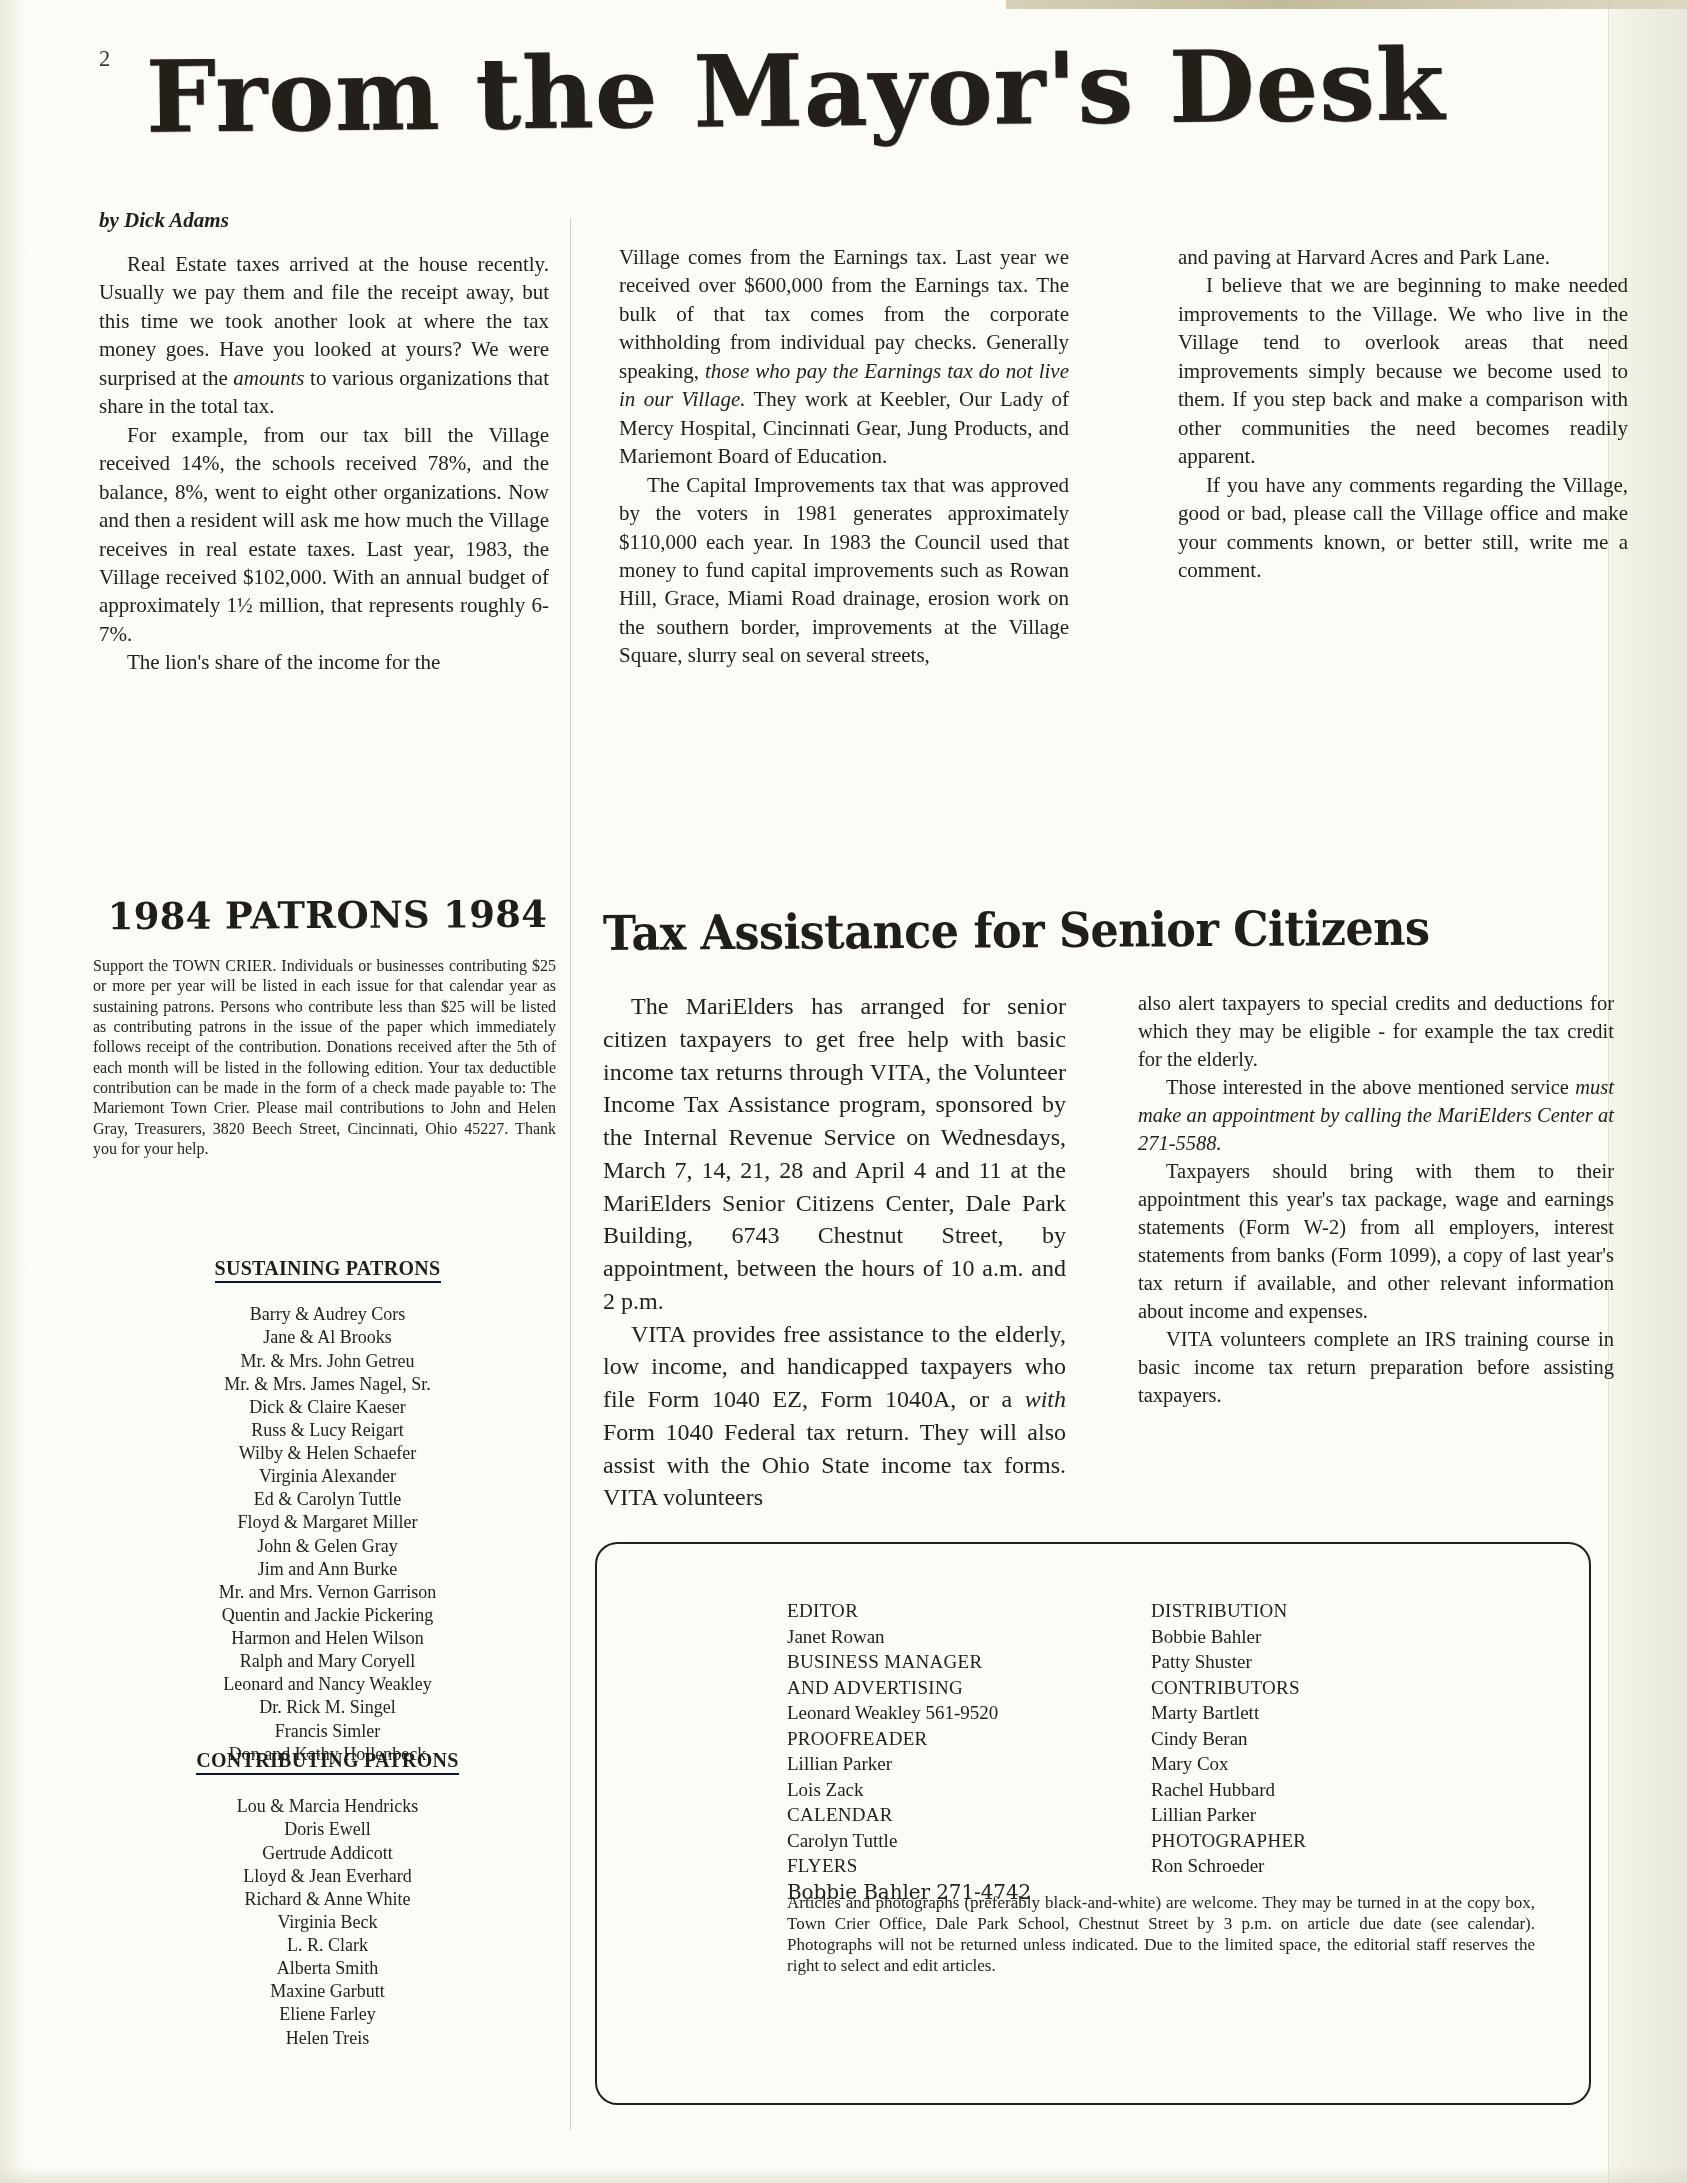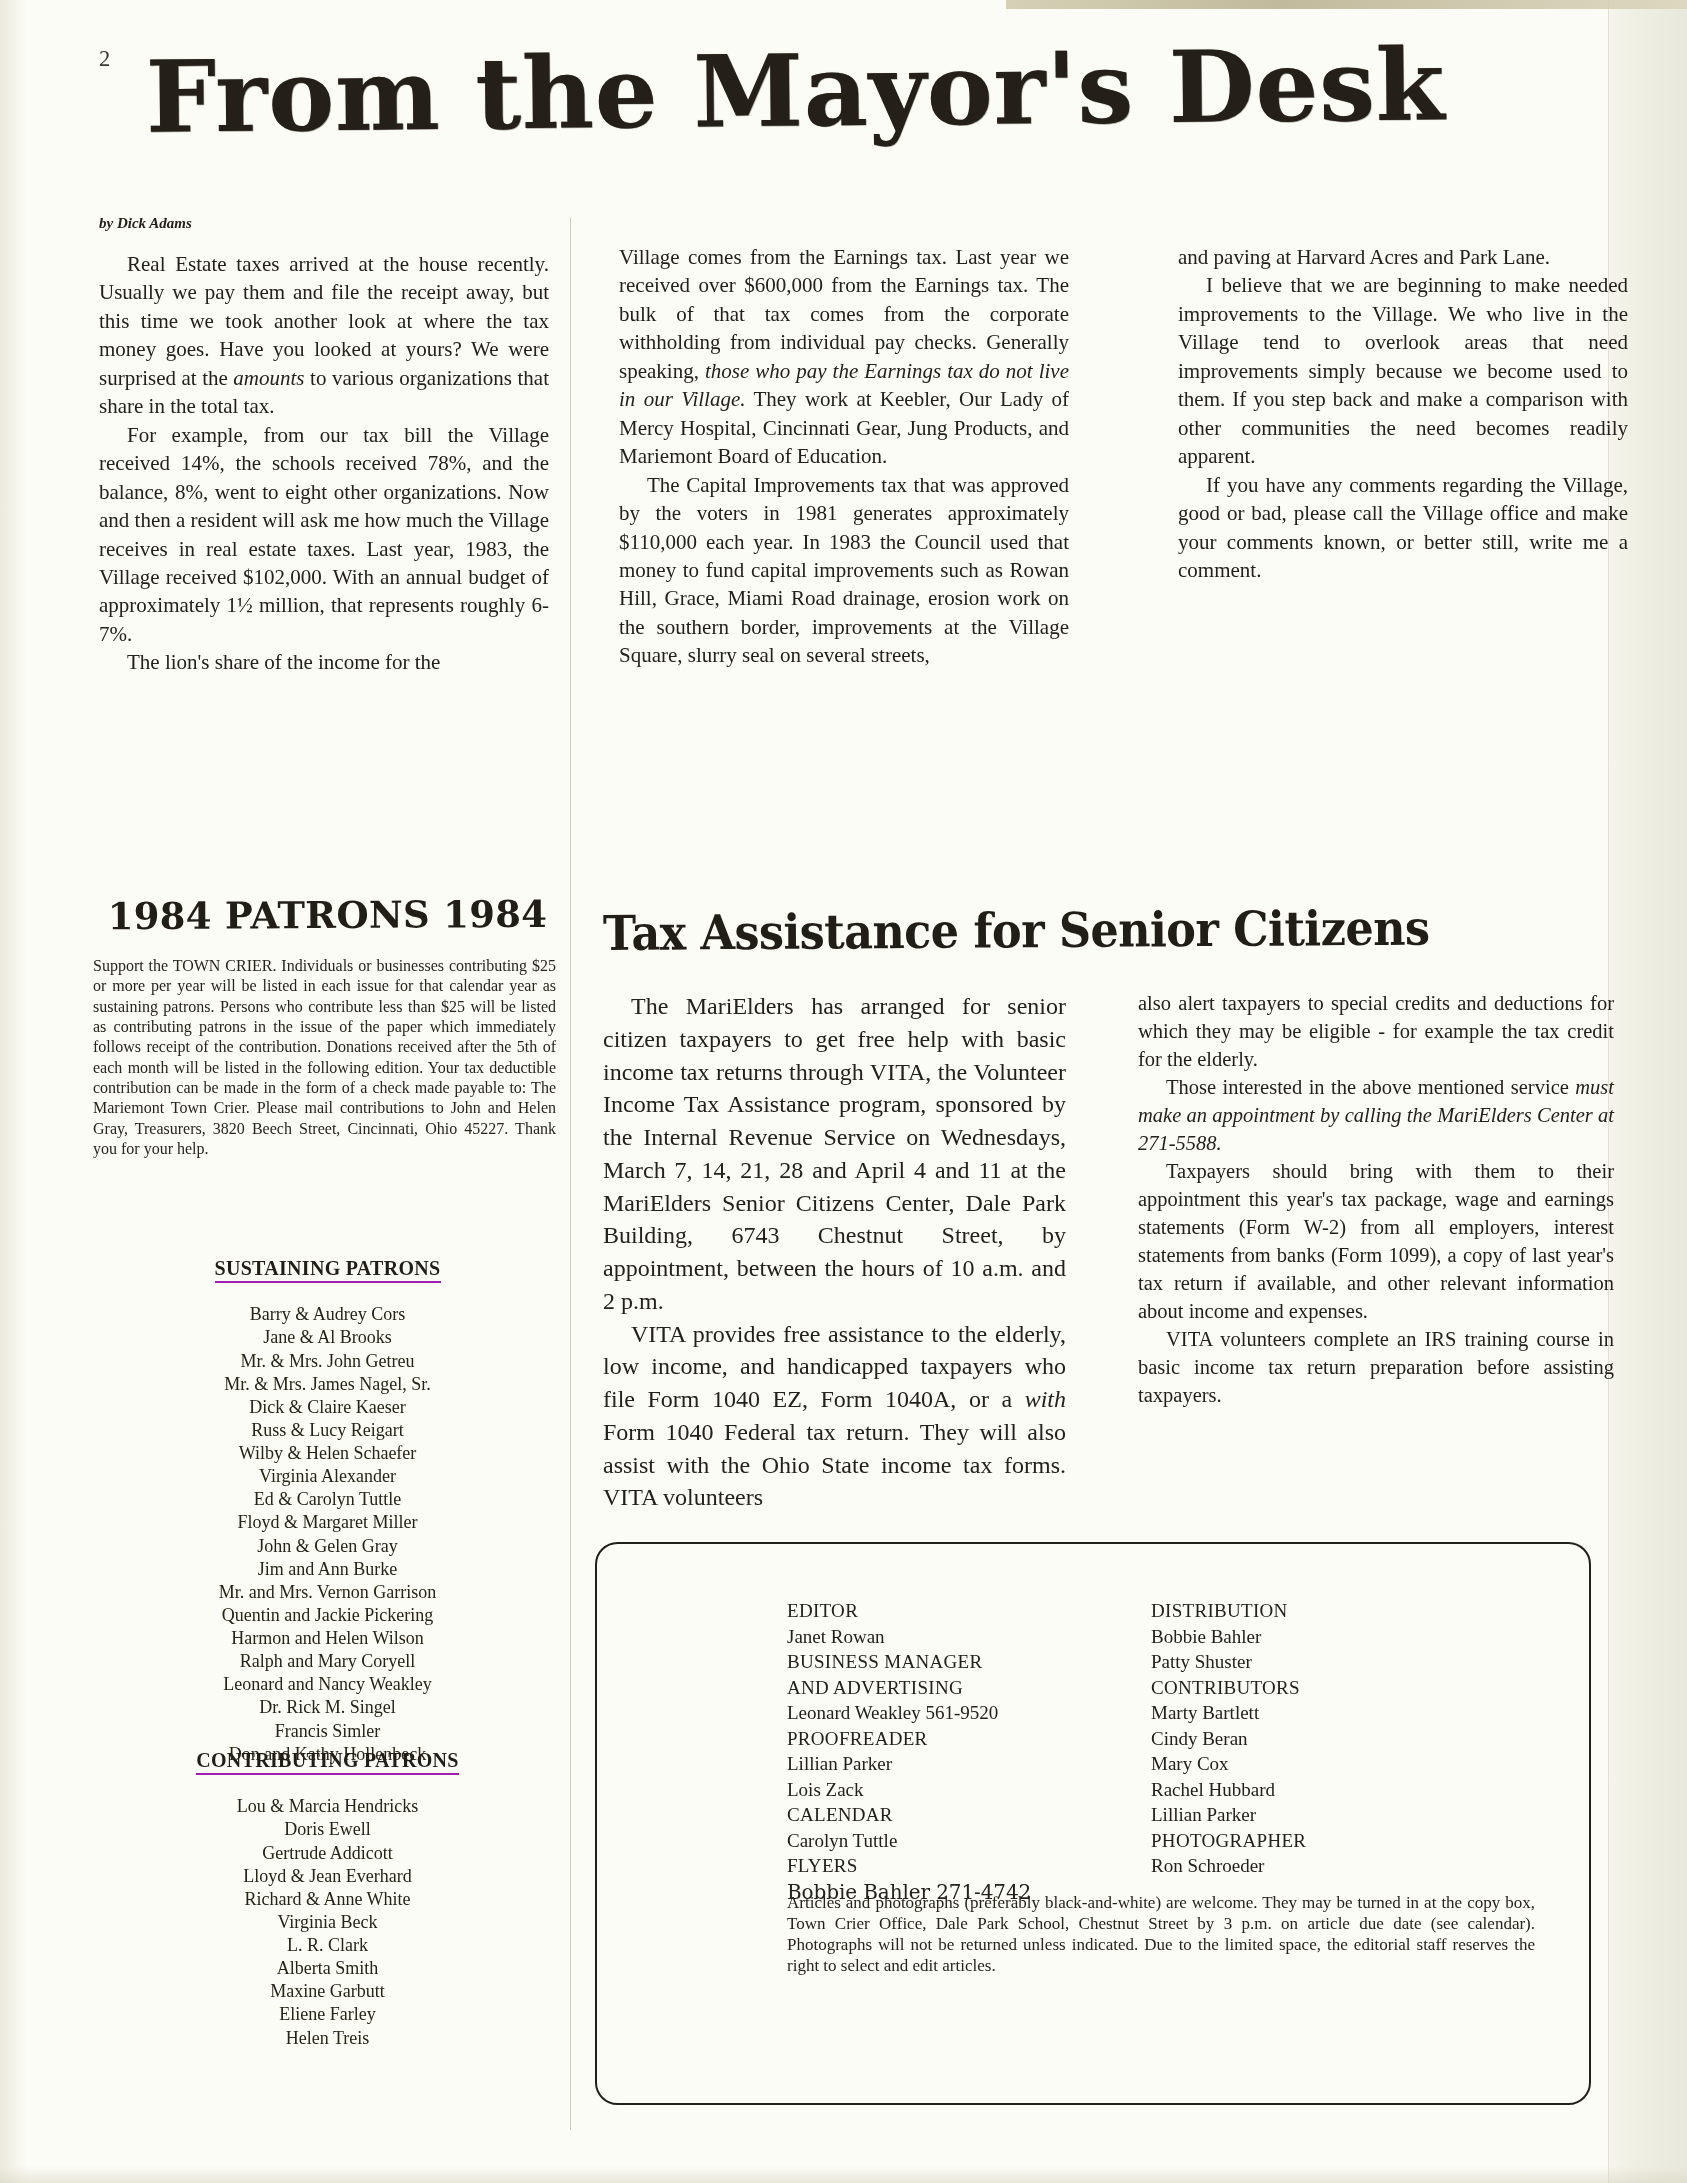--- a/index.html
+++ b/index.html
@@ -49,22 +49,22 @@
     font-size:99px;
     line-height:1.0;
     letter-spacing:0.7px;
     color:#242019;
     transform:rotate(-0.55deg);
     text-shadow:0 0 0.7px rgba(40,36,28,.55), 0.7px 0.7px 0 rgba(40,36,28,.35);
     white-space:nowrap;
   }
 
   .byline{
-    position:absolute;left:99px;top:215px;
-    font-size:15px;font-style:italic;font-weight:bold;
+    position:absolute;left:99px;top:208px;
+    font-size:21px;font-style:italic;font-weight:bold;
     font-family:"Liberation Serif", serif;
     color:#232019;
   }
 
   
   .col{
     position:absolute;
     text-align:justify;
     font-size:21px;
     line-height:1.355;
@@ -105,21 +105,21 @@
   }
   .patrons-sub{
     position:absolute;width:457px;left:99px;
     text-align:center;
   }
   .patrons-sub .sub-title{
     display:inline-block;
     font-weight:bold;
     font-size:20px;
     letter-spacing:0.3px;
-    border-bottom:2px solid #a21caf;
+    border-bottom:2px solid #0f172a;
     padding-bottom:1.3px;
     color:#211e18;
   }
   .patrons-sub ul{
     list-style:none;margin:20px 0 0;padding:0;
     font-size:18px;line-height:1.285;
     color:#262419;
   }
   #sustaining{top:1257px;}
   #contributing{top:1749px;}

